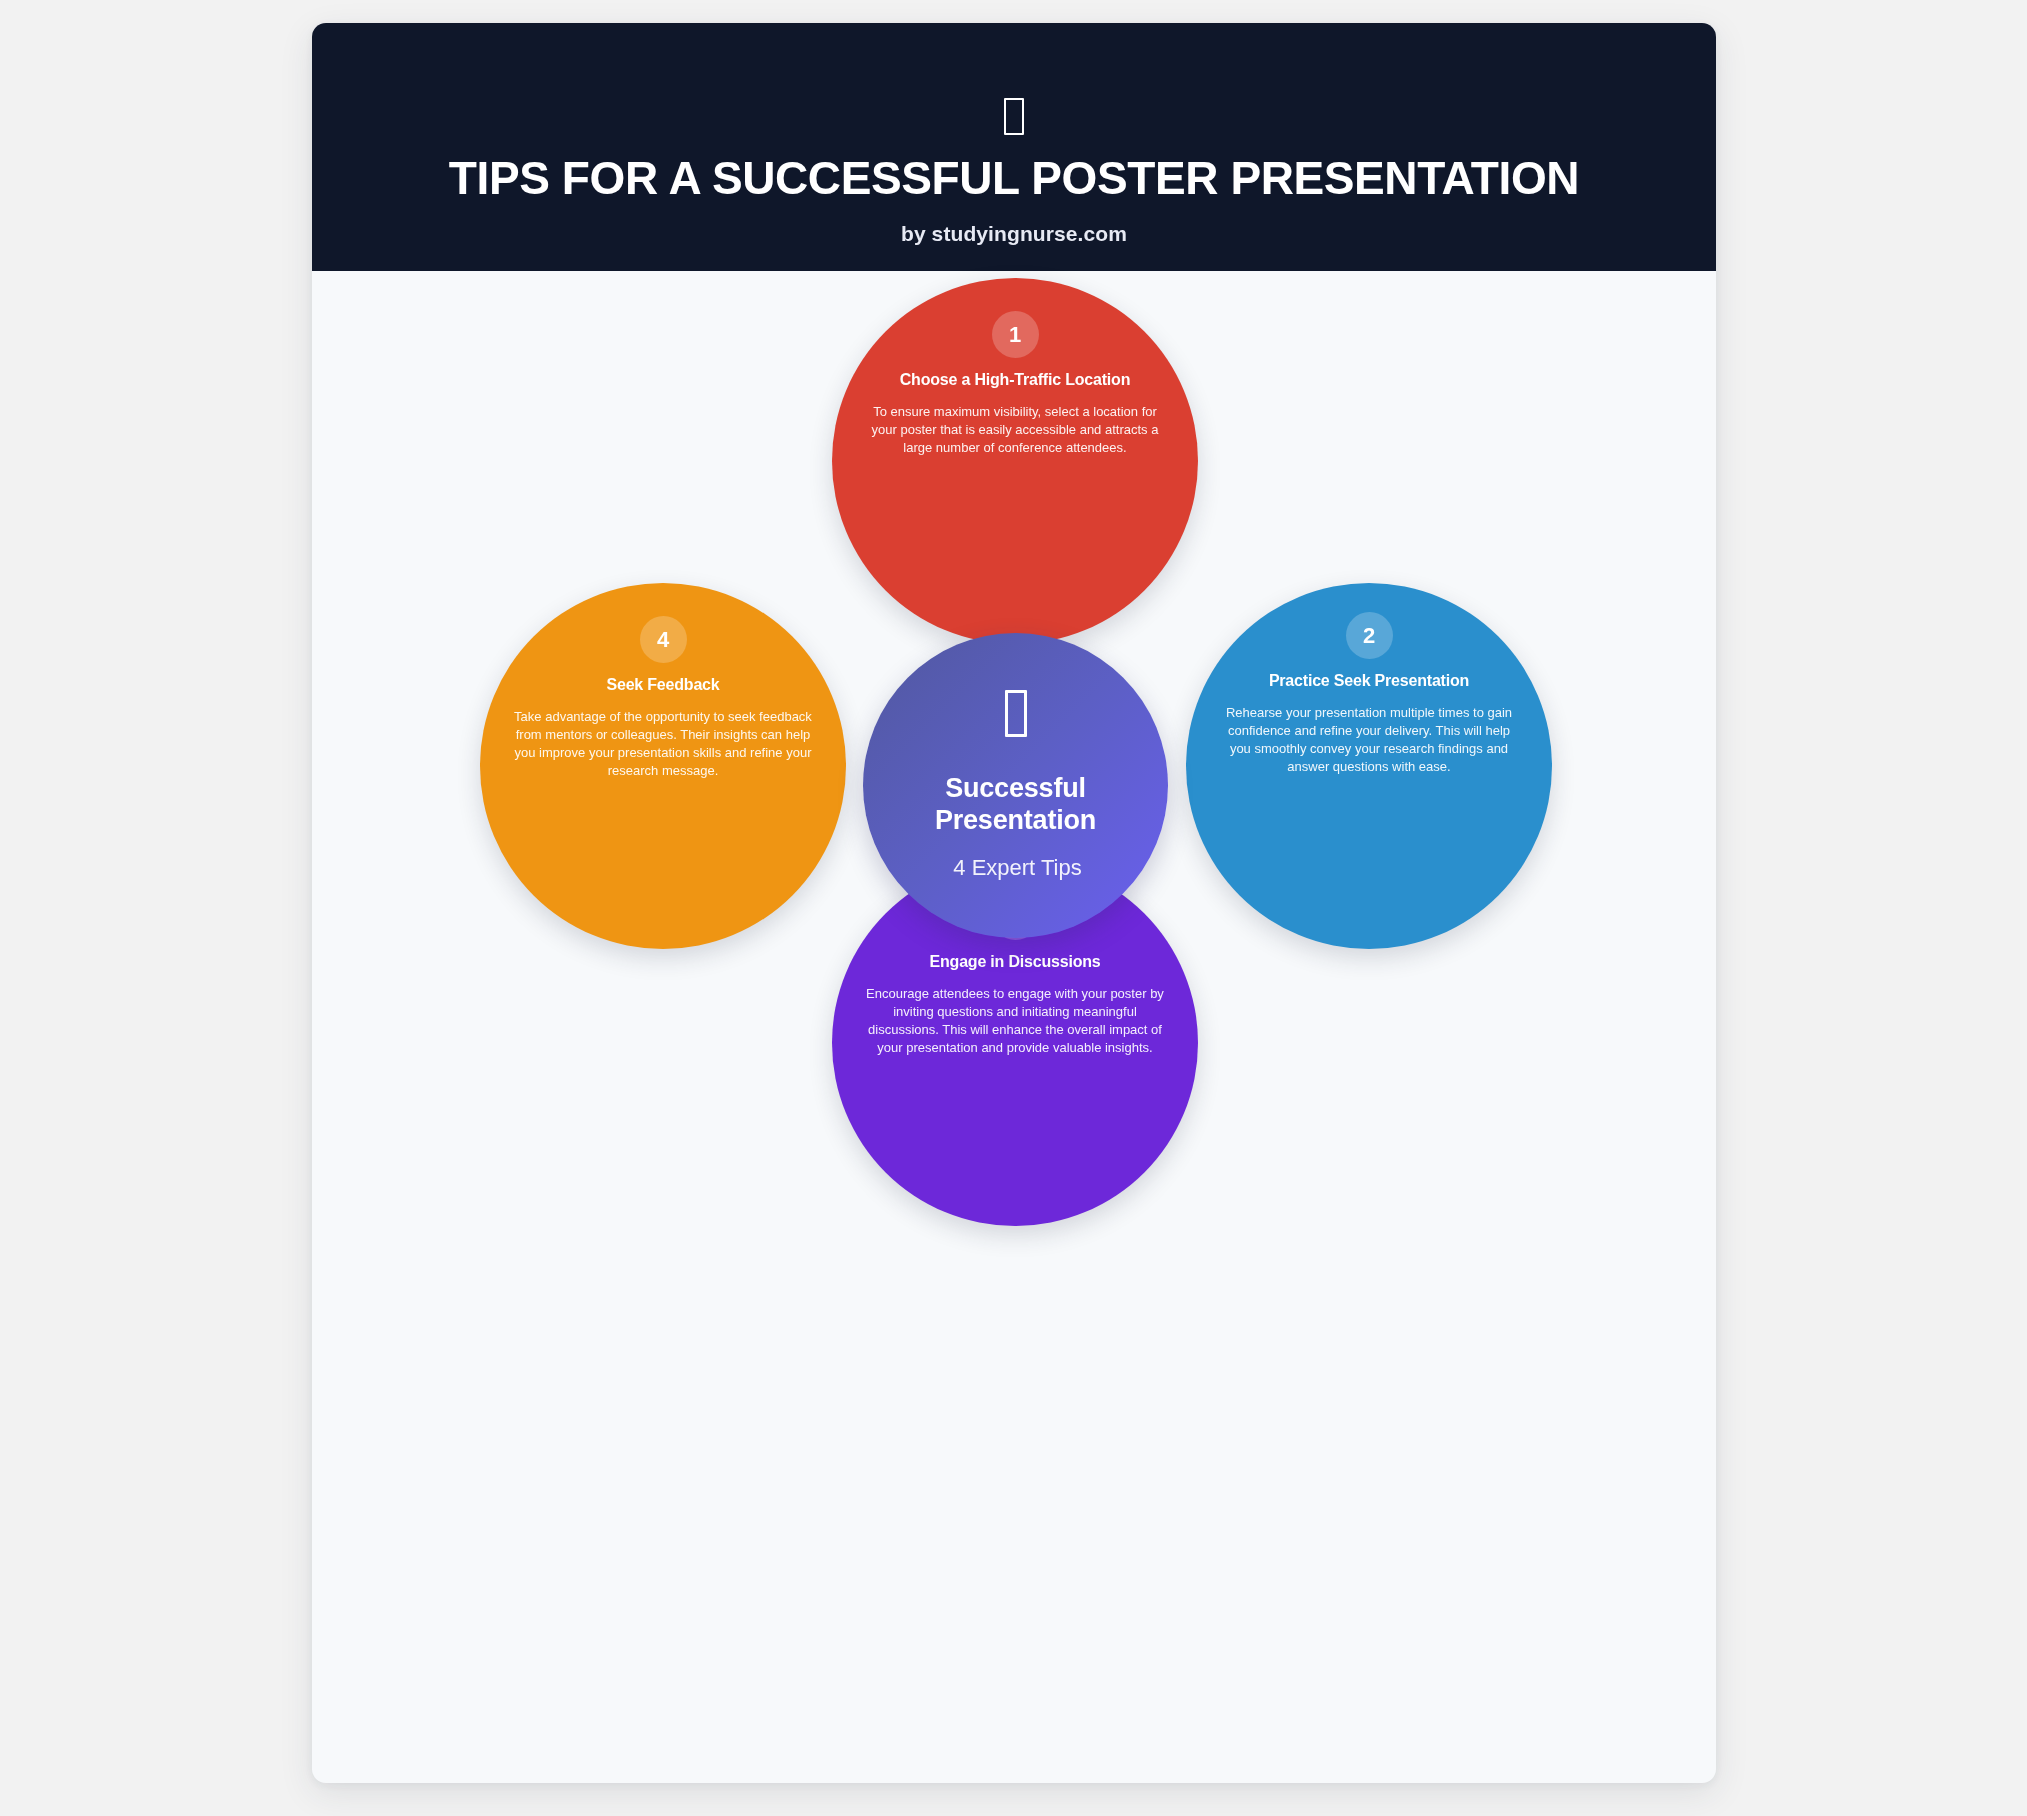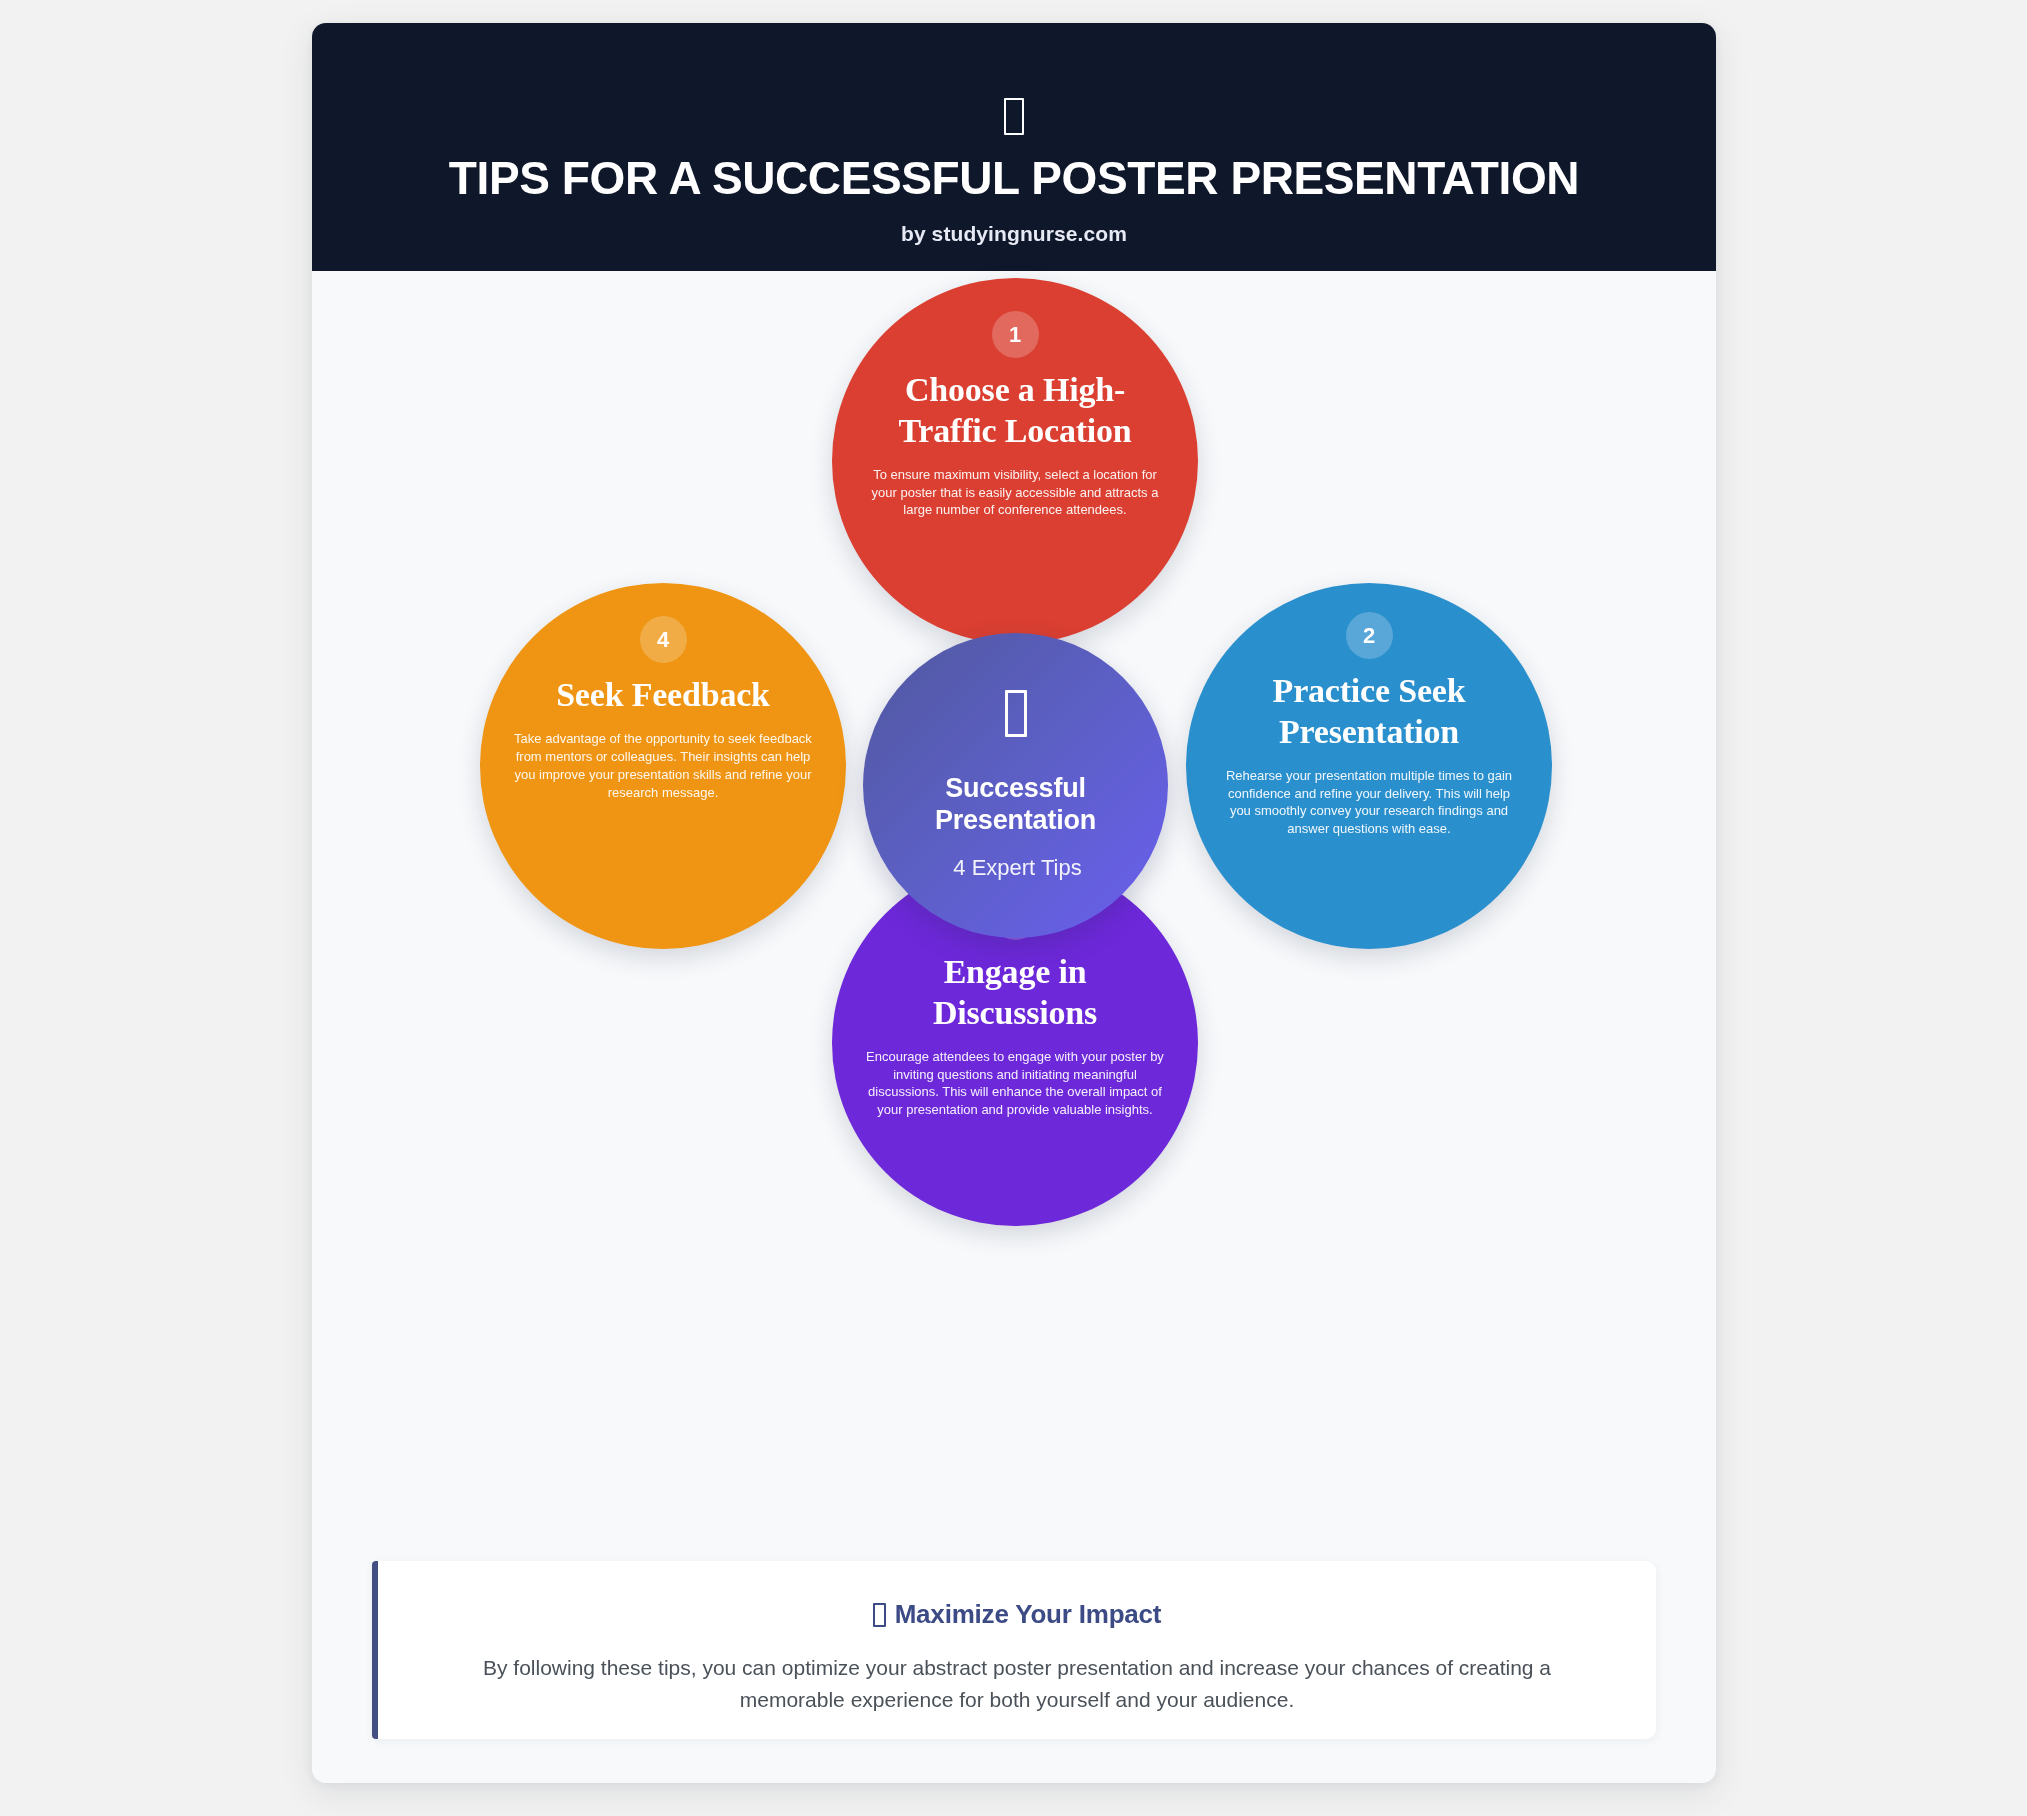--- a/index.html
+++ b/index.html
@@ -98,25 +98,24 @@
     background: rgba(255, 255, 255, 0.22);
     color: #ffffff;
     font-size: 22px;
     font-weight: 700;
     line-height: 47px;
     text-align: center;
     flex: none;
   }
   .tip-title {
     margin: 12px 0 0 0;
-    font-size: 34px;
+    font-size: 16px;
     font-weight: 700;
     line-height: 1.2;
     letter-spacing: -0.2px;
-    font-family: Liberation Serif, serif;
   }
   .tip-desc {
     margin: 14px 0 0 0;
     font-size: 13px;
     font-weight: 400;
     line-height: 1.38;
     color: rgba(255, 255, 255, 0.93);
   }
 
   
@@ -246,22 +245,15 @@
     </div>
 
     <div class="hub-circle">
       <span class="hub-icon"></span>
       <h2 class="hub-title">Successful Presentation</h2>
       <p class="hub-subtitle">4 Expert Tips</p>
     </div>
 
   </div>
 
-  <div class="callout">
-    <h3 class="callout-title">
-      <span class="callout-icon"></span>
-      <span>Maximize Your Impact</span>
-    </h3>
-    <p class="callout-text">By following these tips, you can optimize your abstract poster presentation and increase your chances of creating a memorable experience for both yourself and your audience.</p>
-  </div>
 
 </div>
 
 
 </body></html>

